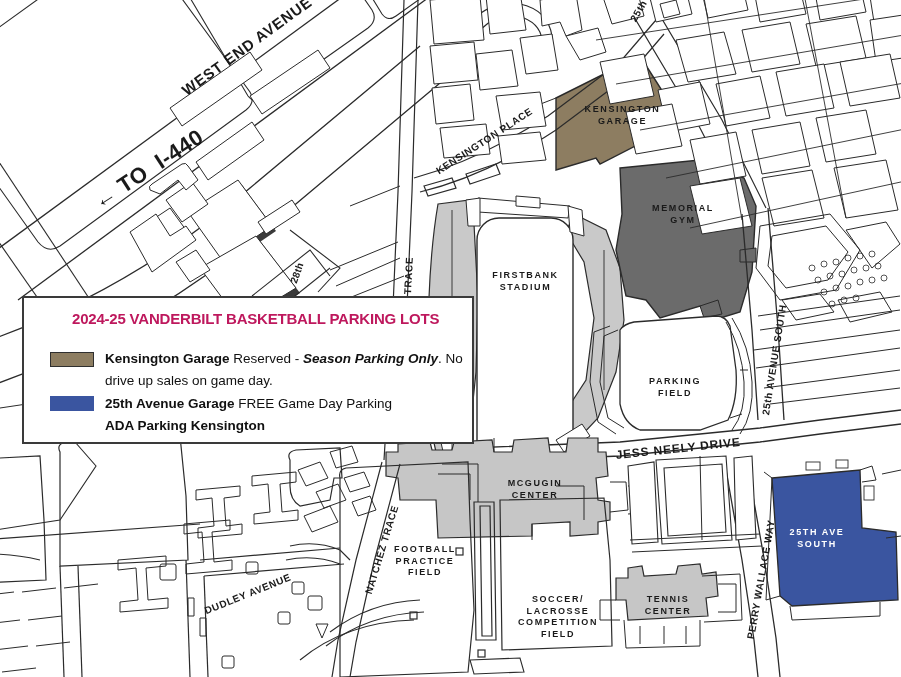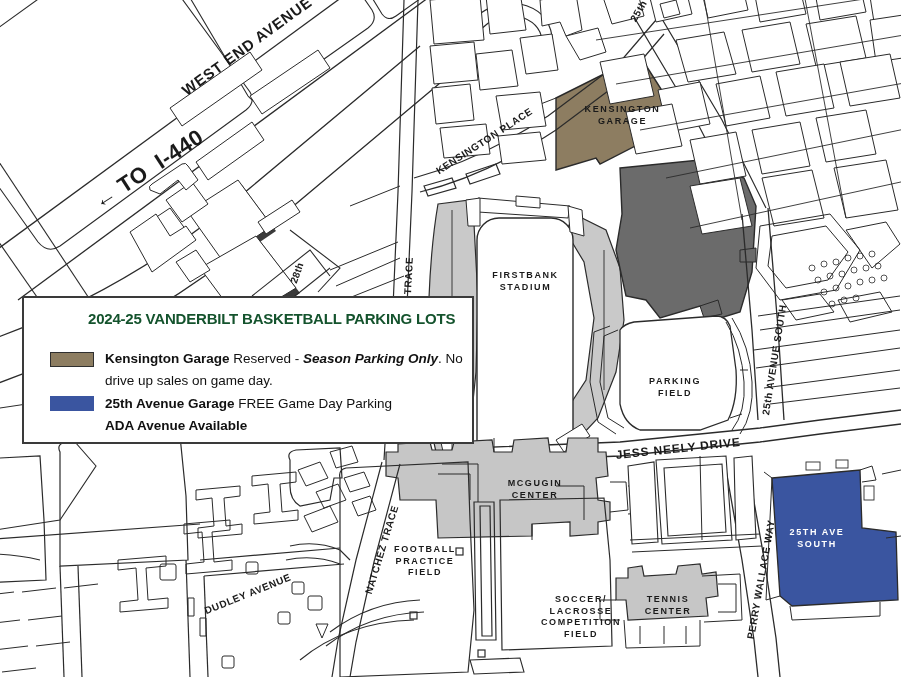--- a/index.html
+++ b/index.html
@@ -67,27 +67,27 @@
     left: 22px;
     top: 296px;
     width: 452px;
     height: 148px;
     background: #ffffff;
     border: 2px solid #3a3a3a;
     box-sizing: border-box;
   }
   #legend-title {
     position: absolute;
-    left: 64px;
+    left: 48px;
     top: 12px;
     font-family: "Liberation Sans", sans-serif;
     font-weight: bold;
     font-size: 15px;
     letter-spacing: -0.2px;
-    color: #14532d;
+    color: #be185d;
     white-space: nowrap;
   }
   .legend-row {
     position: absolute;
     left: 0;
     right: 0;
   }
   #legend-row-kensington { top: 50px; }
   #legend-row-25th { top: 95px; }
 
@@ -528,36 +528,38 @@
 
   <div class="maplabel street small" style="left:760px; top:414px; transform:rotate(-81deg); transform-origin:left top;">25th AVENUE SOUTH</div>
 
   <div class="maplabel street small" style="left:628px; top:18px; transform:rotate(-60deg); transform-origin:left top;">25th AVENUE SOUTH</div>
 
   <div class="maplabel street small" style="left:745px; top:638px; transform:rotate(-80deg); transform-origin:left top;">PERRY WALLACE WAY</div>
 
   <div class="maplabel building" style="left:565px; top:104px; width:115px;">KENSINGTON
 GARAGE</div>
 
+  <div class="maplabel building" style="left:628px; top:203px; width:110px;">MEMORIAL
+GYM</div>
 
   <div class="maplabel building" style="left:468px; top:270px; width:115px;">FIRSTBANK
 STADIUM</div>
 
   <div class="maplabel building" style="left:620px; top:376px; width:110px;">PARKING
 FIELD</div>
 
   <div class="maplabel building" style="left:480px; top:478px; width:110px;">MCGUGIN
 CENTER</div>
 
 
   <div class="maplabel building" style="left:370px; top:544px; width:110px;">FOOTBALL
 PRACTICE
 FIELD</div>
 
-  <div class="maplabel building" style="left:502px; top:594px; width:112px;padding-left:23px;">SOCCER/
+  <div class="maplabel building" style="left:502px; top:594px; width:112px;">SOCCER/
 LACROSSE
 COMPETITION
 FIELD</div>
 
   <div class="maplabel building" style="left:618px; top:594px; width:100px;">TENNIS
 CENTER</div>
 
   <div class="maplabel building onblue" style="left:762px; top:527px; width:110px;">25TH AVE
 SOUTH</div>
 
@@ -565,18 +567,18 @@
 
     <div id="legend-title">2024-25 VANDERBILT BASKETBALL PARKING LOTS</div>
 
     <div class="legend-row" id="legend-row-kensington">
       <span class="swatch tan"></span>
       <div class="legend-text"><b>Kensington Garage</b><span> Reserved - </span><i>Season Parking Only</i><span>. No drive up sales on game day.</span></div>
     </div>
 
     <div class="legend-row" id="legend-row-25th">
       <span class="swatch blue"></span>
-      <div class="legend-text"><b>25th Avenue Garage</b><span> FREE Game Day Parking</span><br><span class="legend-sub">ADA Avenue Available</span></div>
+      <div class="legend-text"><b>25th Avenue Garage</b><span> FREE Game Day Parking</span><br><span class="legend-sub">ADA Parking Kensington</span></div>
     </div>
 
   </div>
 
 </div>
 
 </body></html>

